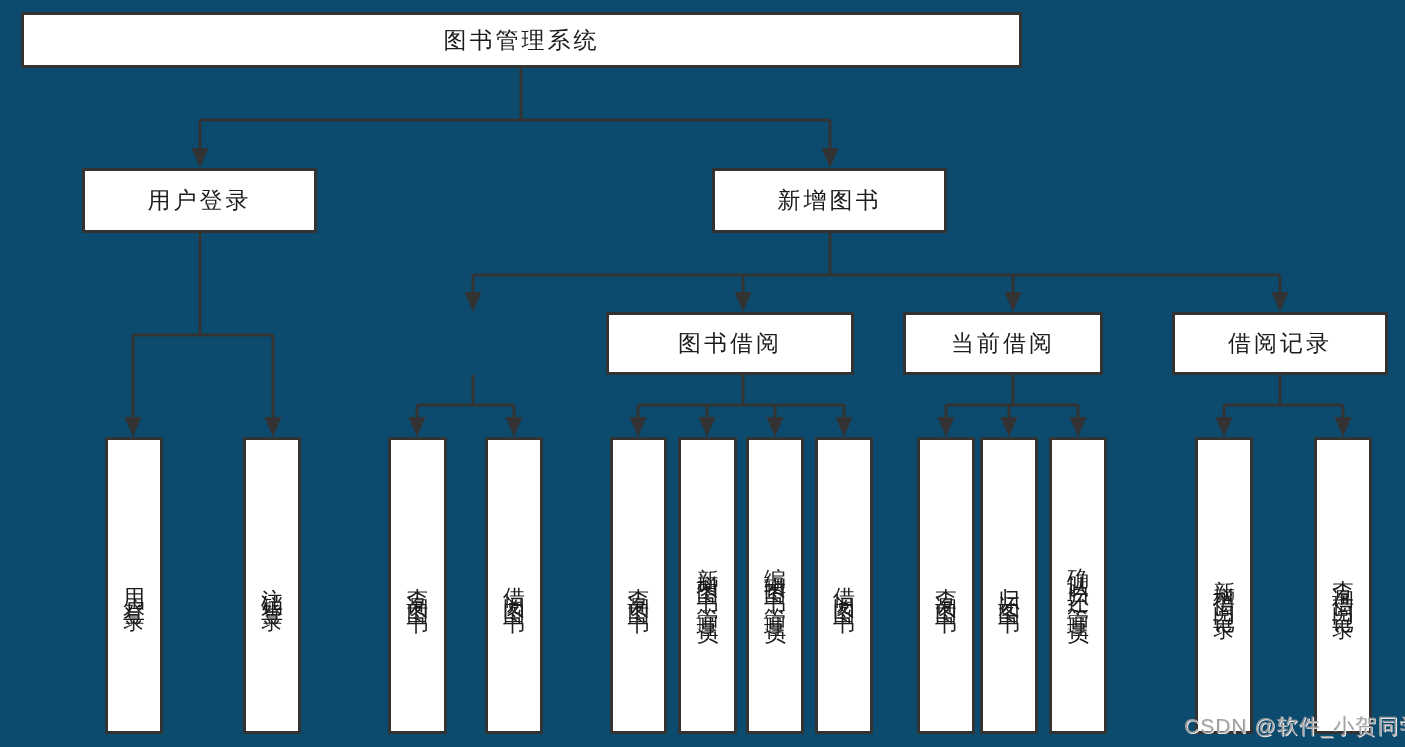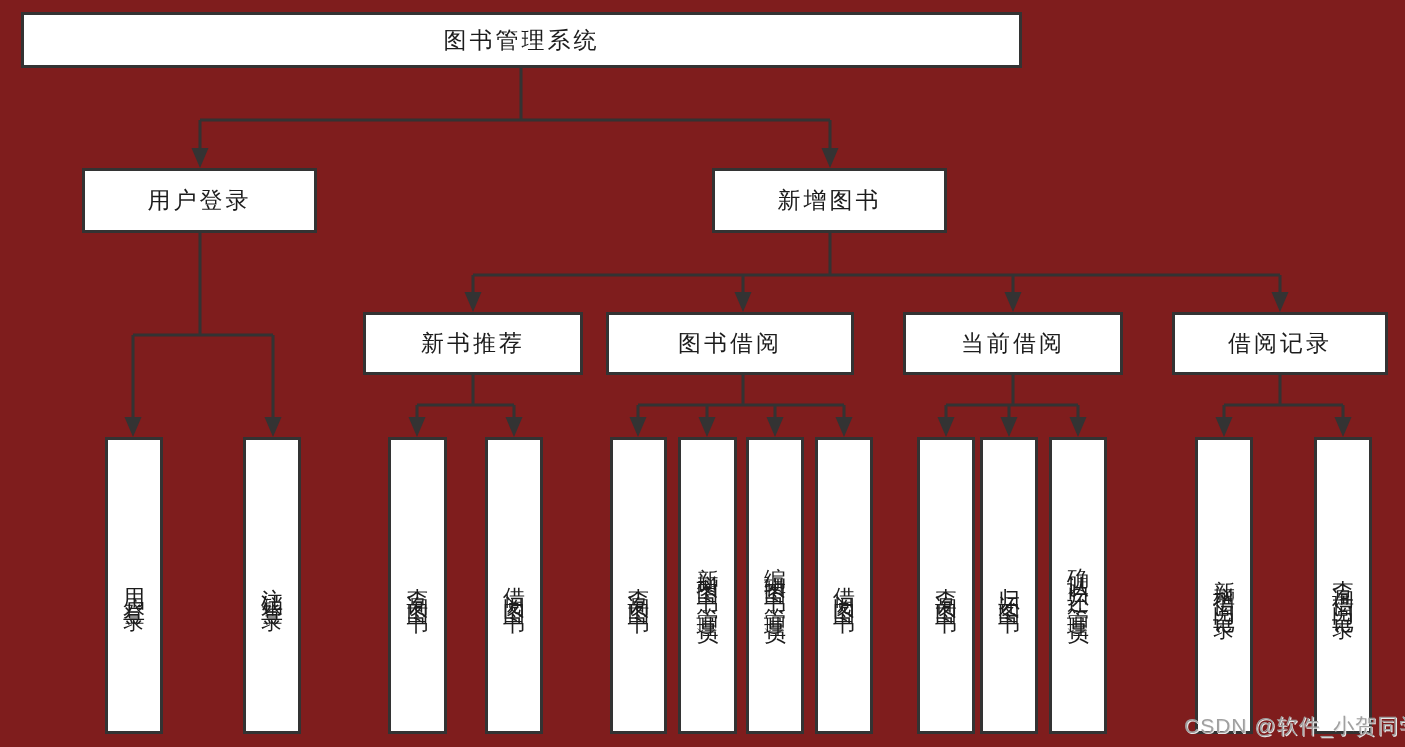--- a/index.html
+++ b/index.html
@@ -1,20 +1,20 @@
 <!DOCTYPE html>
 <html><head>
 <meta charset="utf-8">
 <style>
   html, body { margin: 0; padding: 0; background: #ffffff; }
   #canvas {
     position: relative;
     width: 1405px;
     height: 747px;
-    background: #7f1d1d;
+    background: #0c4a6e;
     font-family: "Liberation Sans", sans-serif;
     overflow: hidden;
   }
   #wires { position: absolute; left: 0; top: 0; z-index: 1; }
   .node {
     position: absolute;
     box-sizing: border-box;
     border: 3px solid #333333;
     background: #ffffff;
     display: flex;
@@ -98,27 +98,24 @@
     <span class="h-label">图书管理系统</span>
   </div>
 
   <div class="node" style="left:82px; top:168px; width:235px; height:65px;">
     <span class="h-label">用户登录</span>
   </div>
   <div class="node" style="left:712px; top:168px; width:235px; height:65px;">
     <span class="h-label">新增图书</span>
   </div>
 
-  <div class="node" style="left:363px; top:312px; width:220px; height:63px;">
-    <span class="h-label">新书推荐</span>
-  </div>
   <div class="node" style="left:606px; top:312px; width:248px; height:63px;">
     <span class="h-label">图书借阅</span>
   </div>
-  <div class="node" style="left:903px; top:312px; width:220px; height:63px;">
+  <div class="node" style="left:903px; top:312px; width:200px; height:63px;">
     <span class="h-label">当前借阅</span>
   </div>
   <div class="node" style="left:1172px; top:312px; width:216px; height:63px;">
     <span class="h-label">借阅记录</span>
   </div>
 
   <div class="node leaf" style="left:105px; top:437px; width:58px; height:297px;">
     <span class="v-label">用户登录</span>
   </div>
   <div class="node leaf" style="left:243px; top:437px; width:58px; height:297px;">

